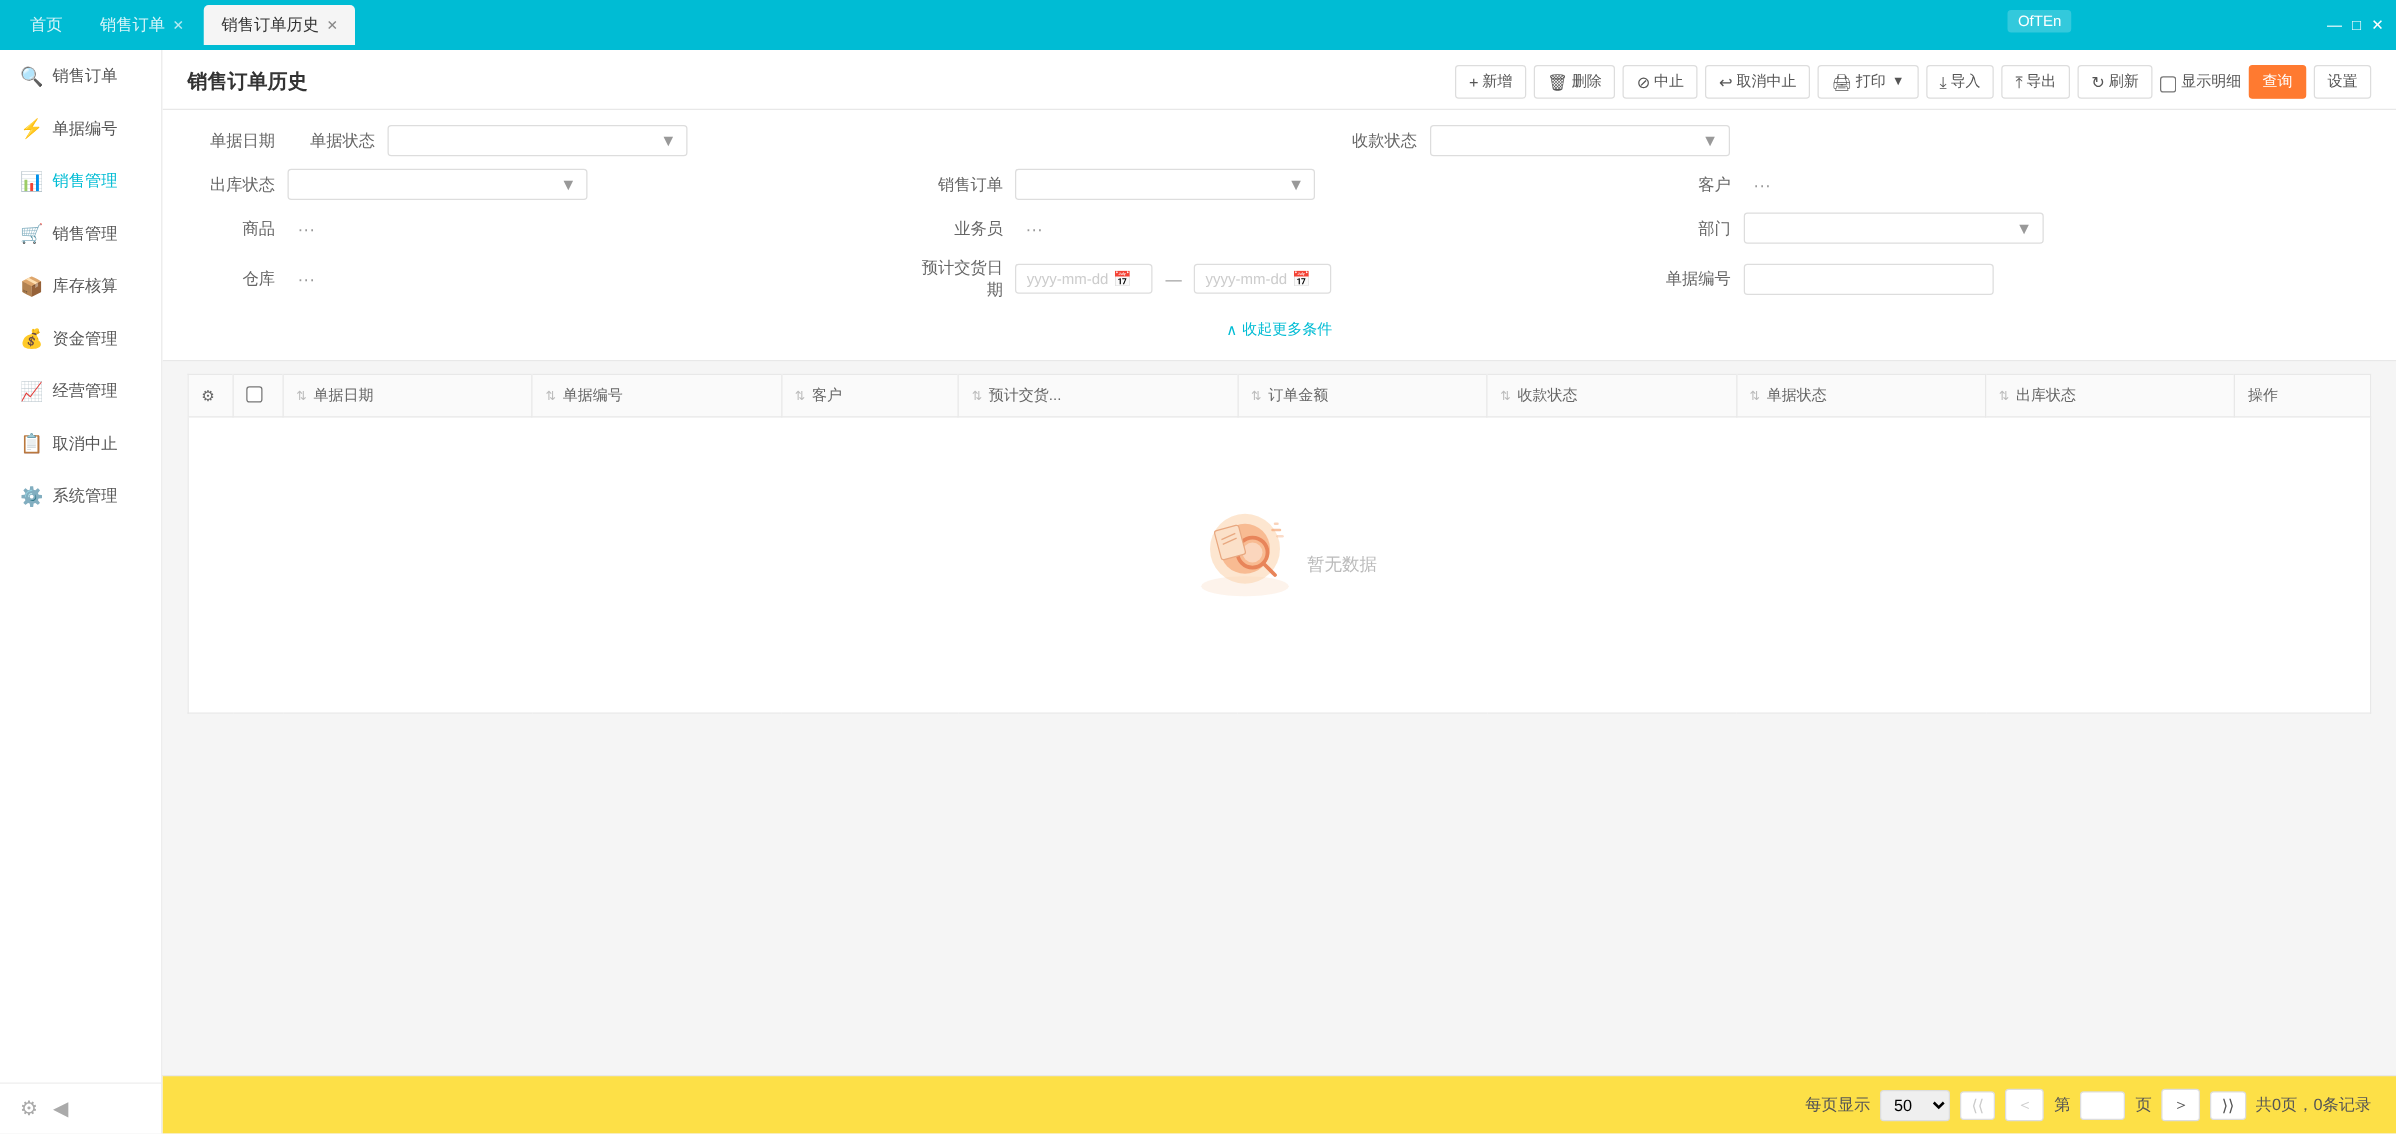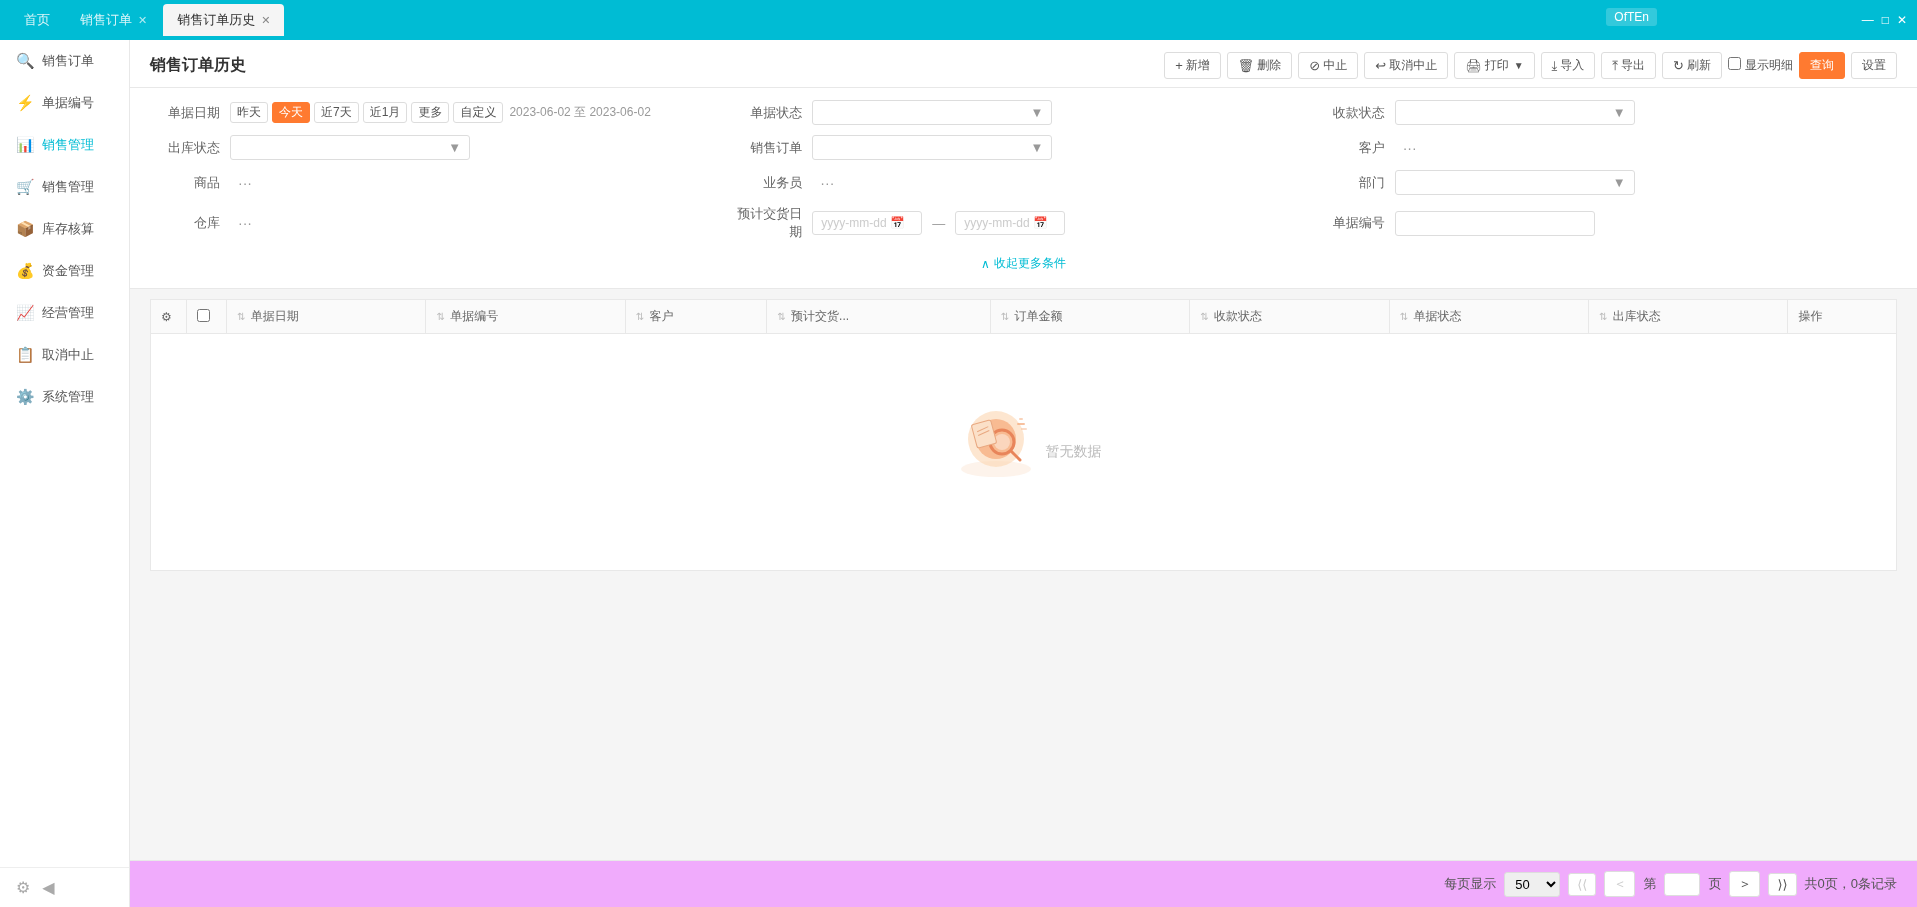--- a/index.html
+++ b/index.html
@@ -127,21 +127,21 @@
       color: #555;
     }
     .toolbar-btn.primary {
       background: #ff7a30;
       color: white;
       border-color: #ff7a30;
     }
     .toolbar-btn .btn-icon { font-size: 13px; }
     .checkbox-label {
       display: flex;
-      align-items: flex-start;
+      align-items: flex-end;
       gap: 4px;
       font-size: 12px;
       color: #555;
       cursor: pointer;
     }
 
     
     .filter-area {
       background: white;
       padding: 12px 20px;
@@ -292,21 +292,21 @@
       height: 100px;
       margin-bottom: 16px;
     }
     .empty-text {
       color: #bbb;
       font-size: 14px;
     }
 
     
     .footer {
-      background: #f0abfc;
+      background: #fde047;
       border-top: 1px solid #e8e8e8;
       padding: 10px 20px;
       display: flex;
       align-items: center;
       justify-content: flex-end;
       gap: 8px;
       flex-shrink: 0;
       font-size: 13px;
       color: #555;
     }
@@ -465,31 +465,20 @@
         <button class="toolbar-btn">
           <span>设置</span>
         </button>
       </div>
     </div>
 
     <div class="filter-area">
 
       <div class="filter-row">
         <span class="filter-label">单据日期</span>
-        <div class="filter-input">
-          <div class="date-quick-btns">
-            <button class="date-quick-btn">昨天</button>
-            <button class="date-quick-btn active">今天</button>
-            <button class="date-quick-btn">近7天</button>
-            <button class="date-quick-btn">近1月</button>
-            <button class="date-quick-btn">更多</button>
-            <button class="date-quick-btn">自定义</button>
-          </div>
-          <span class="date-range-text">2023-06-02 至 2023-06-02</span>
-        </div>
         <span class="filter-label">单据状态</span>
         <div class="filter-col">
           <div class="filter-select filter-select-wide">
             <span style="color:#ccc;"></span>
             <span>▼</span>
           </div>
         </div>
         <span class="filter-label">收款状态</span>
         <div class="filter-col">
           <div class="filter-select filter-select-wide">

